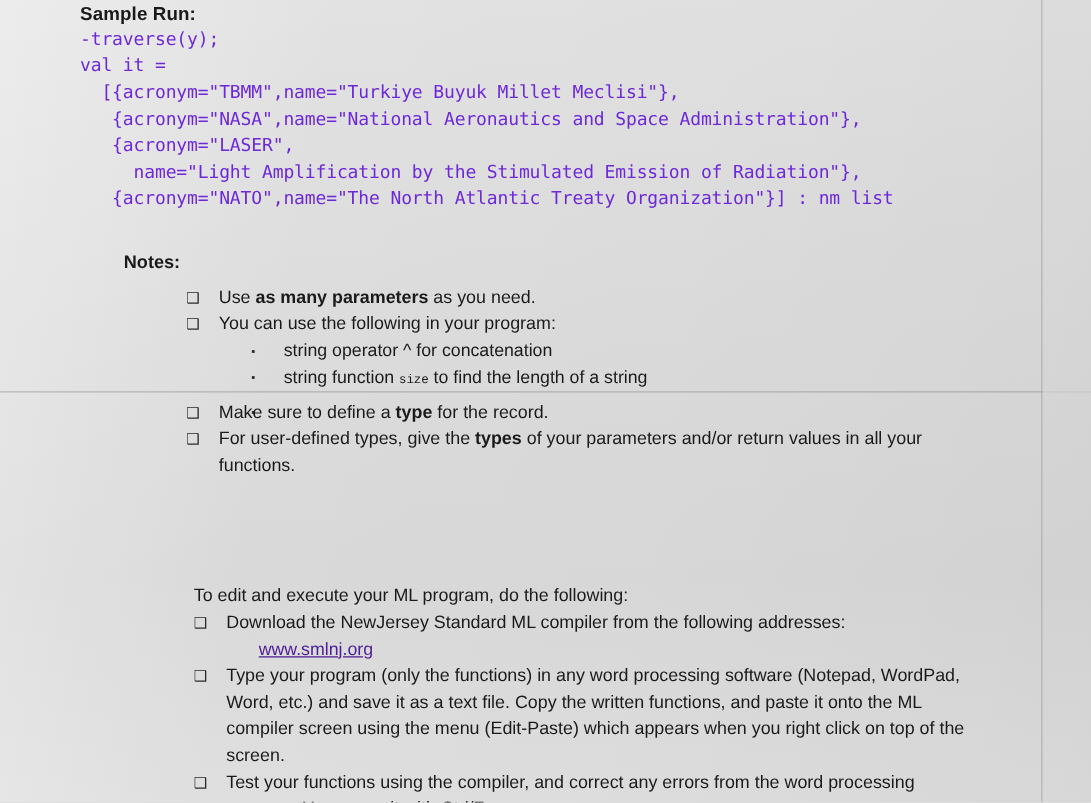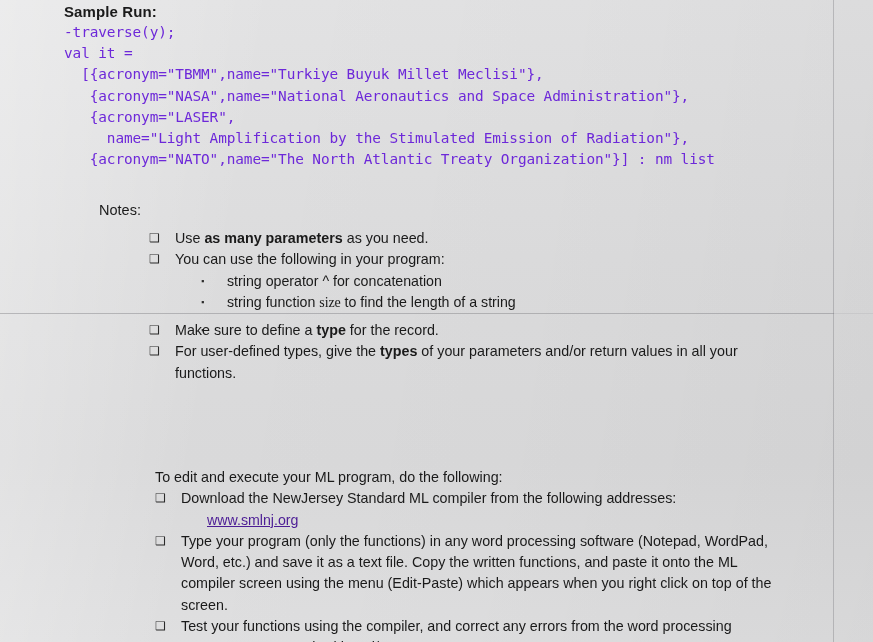--- a/index.html
+++ b/index.html
@@ -77,21 +77,21 @@
     color: #6d28d9;
     letter-spacing: -0.1px;
   }
 
   
   .notes-title {
     position: absolute;
     left: 99px;
     top: 202px;
     font-size: 14.5px;
-    font-weight: normal;
+    font-weight: bold;
   }
 
   .list {
     position: absolute;
     list-style: none;
     margin: 0;
     padding: 0;
   }
   .li {
     position: relative;
@@ -127,22 +127,22 @@
   .notes-block2 { left: 149px; top: 320px; width: 600px; }
   .exec-block  { left: 155px; top: 451px; width: 620px; }
 
   .lead {
     font-size: 14.3px;
     line-height: 21.3px;
     margin: 16px 0 0 0;
   }
 
   .mono {
-    font-family: Liberation Serif, serif;
-    font-size: 14px;
+    font-family: Liberation Mono, monospace;
+    font-size: 10px;
     letter-spacing: -0.1px;
   }
   b, .b { font-weight: bold; }
 
   .link {
     color: #4c1d95;
     text-decoration: underline;
     font-size: 14.2px;
     line-height: 21.3px;
   }

